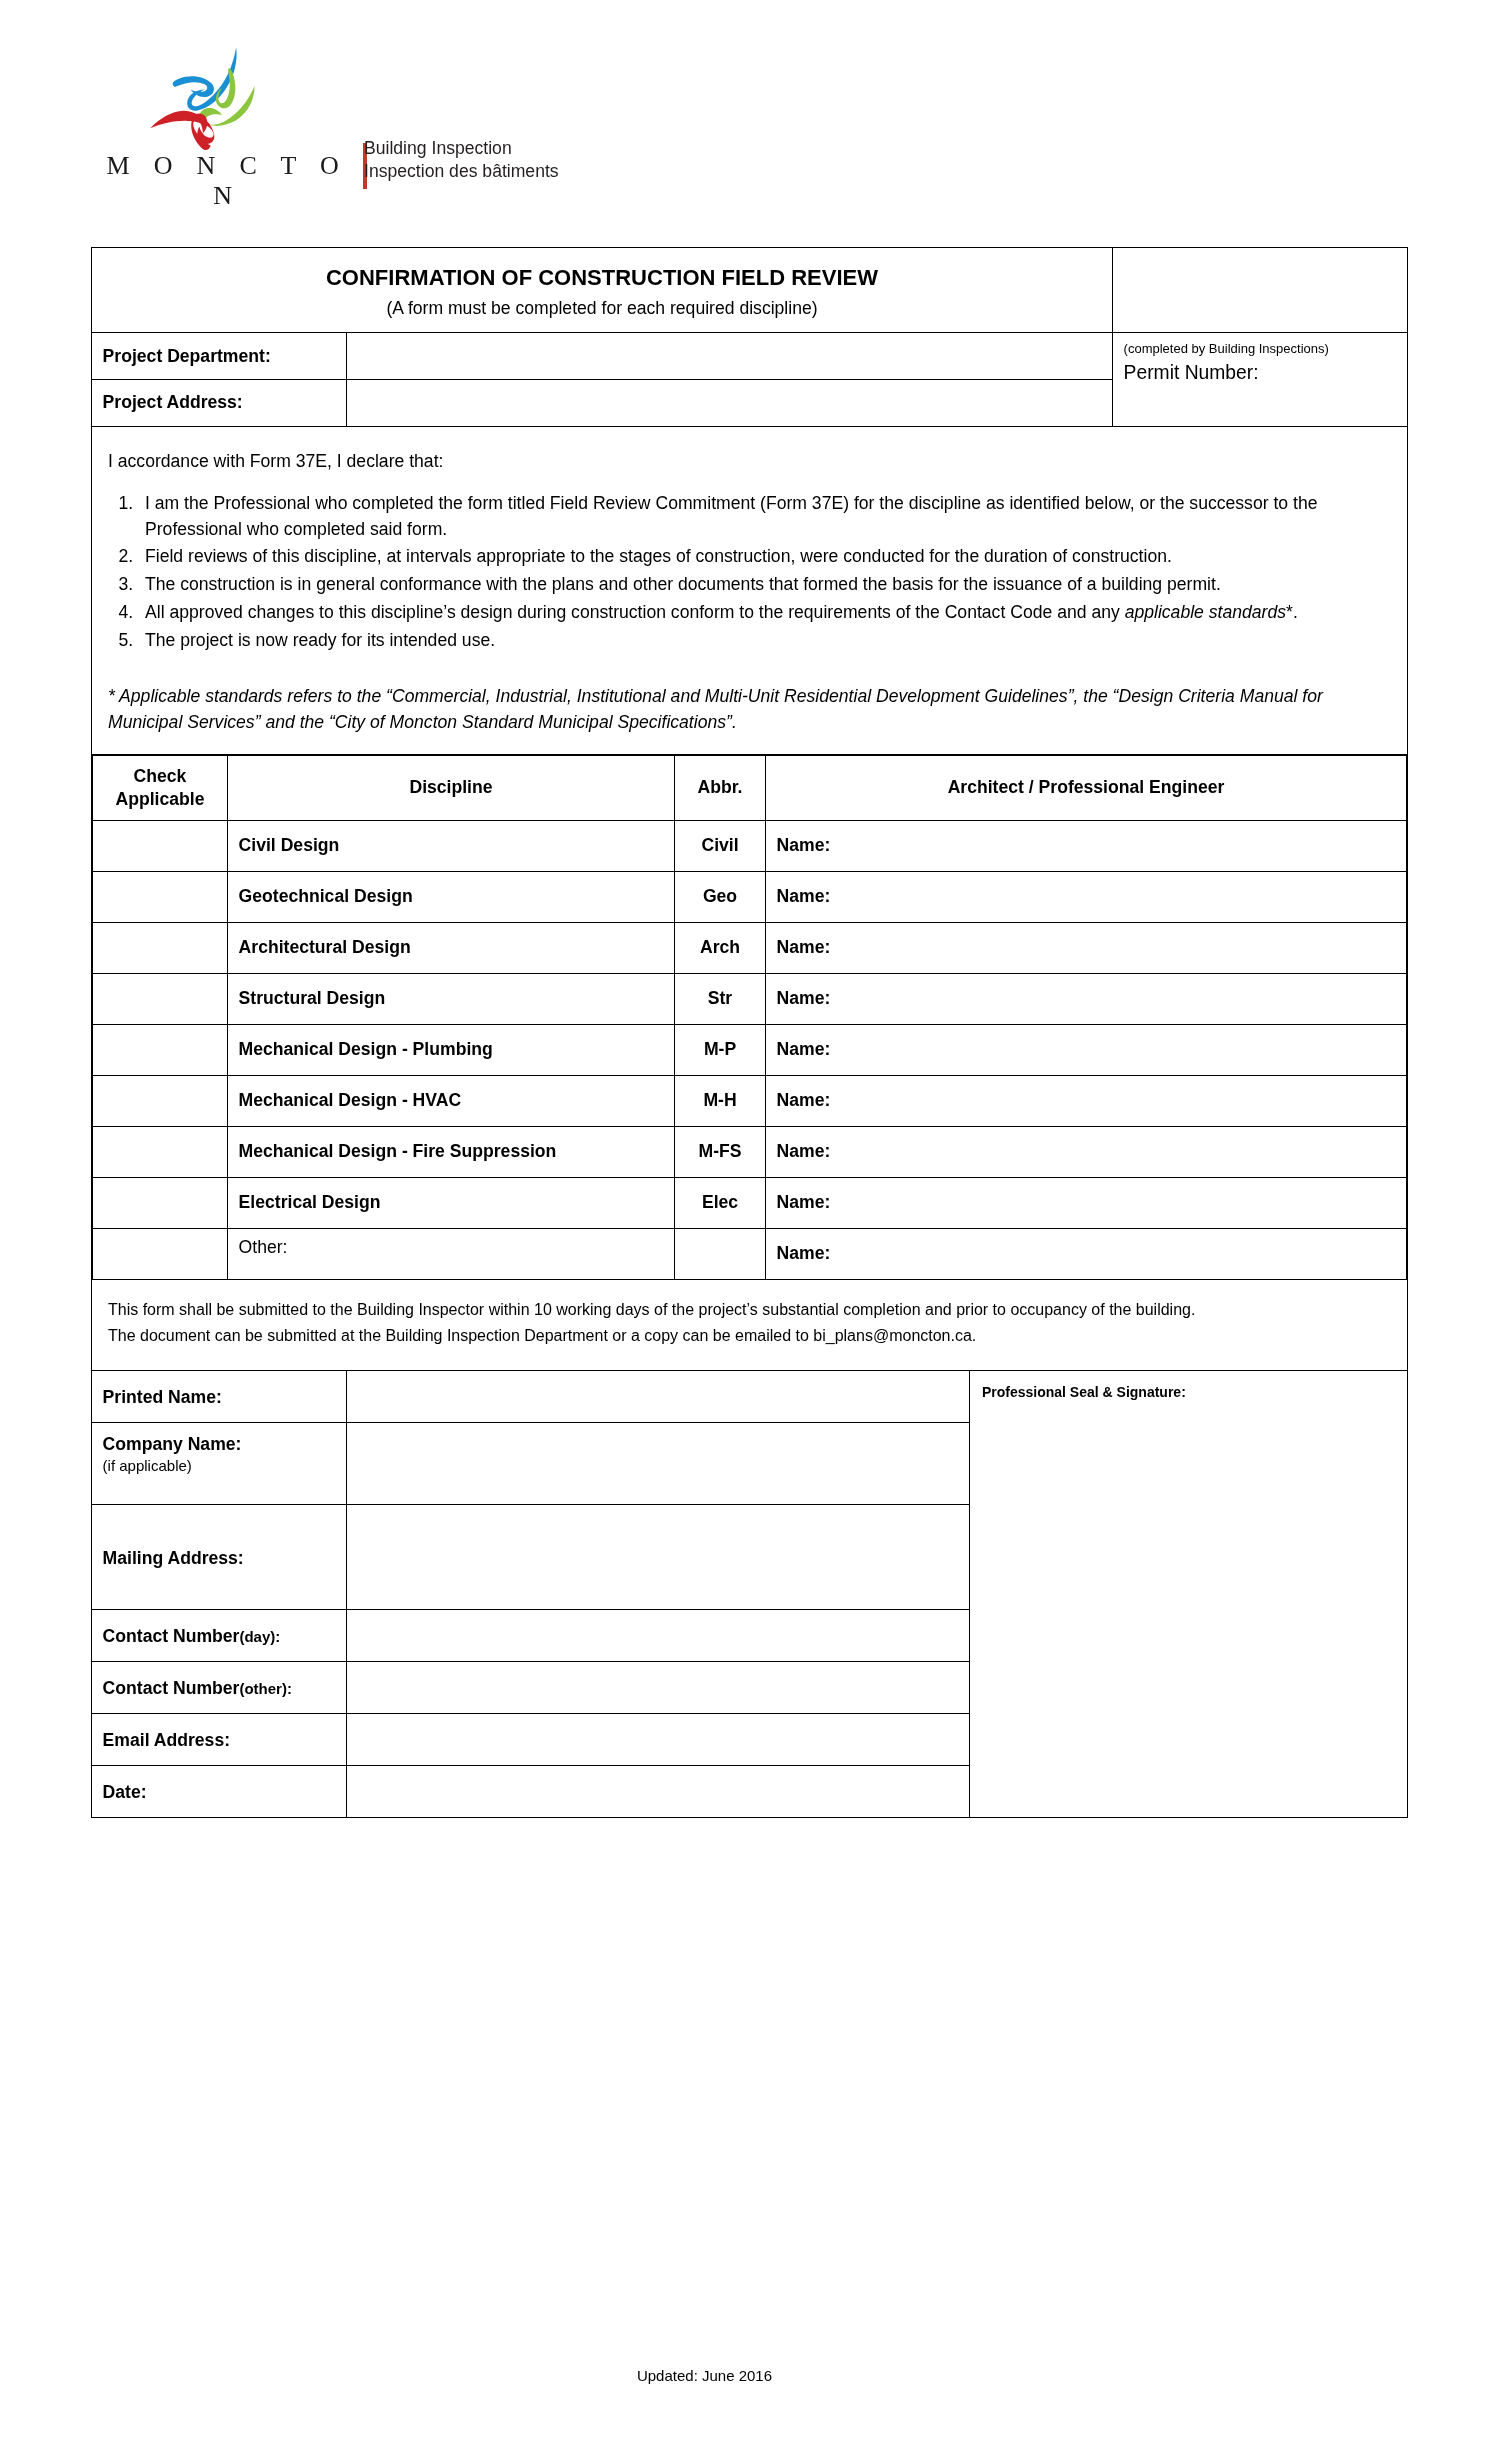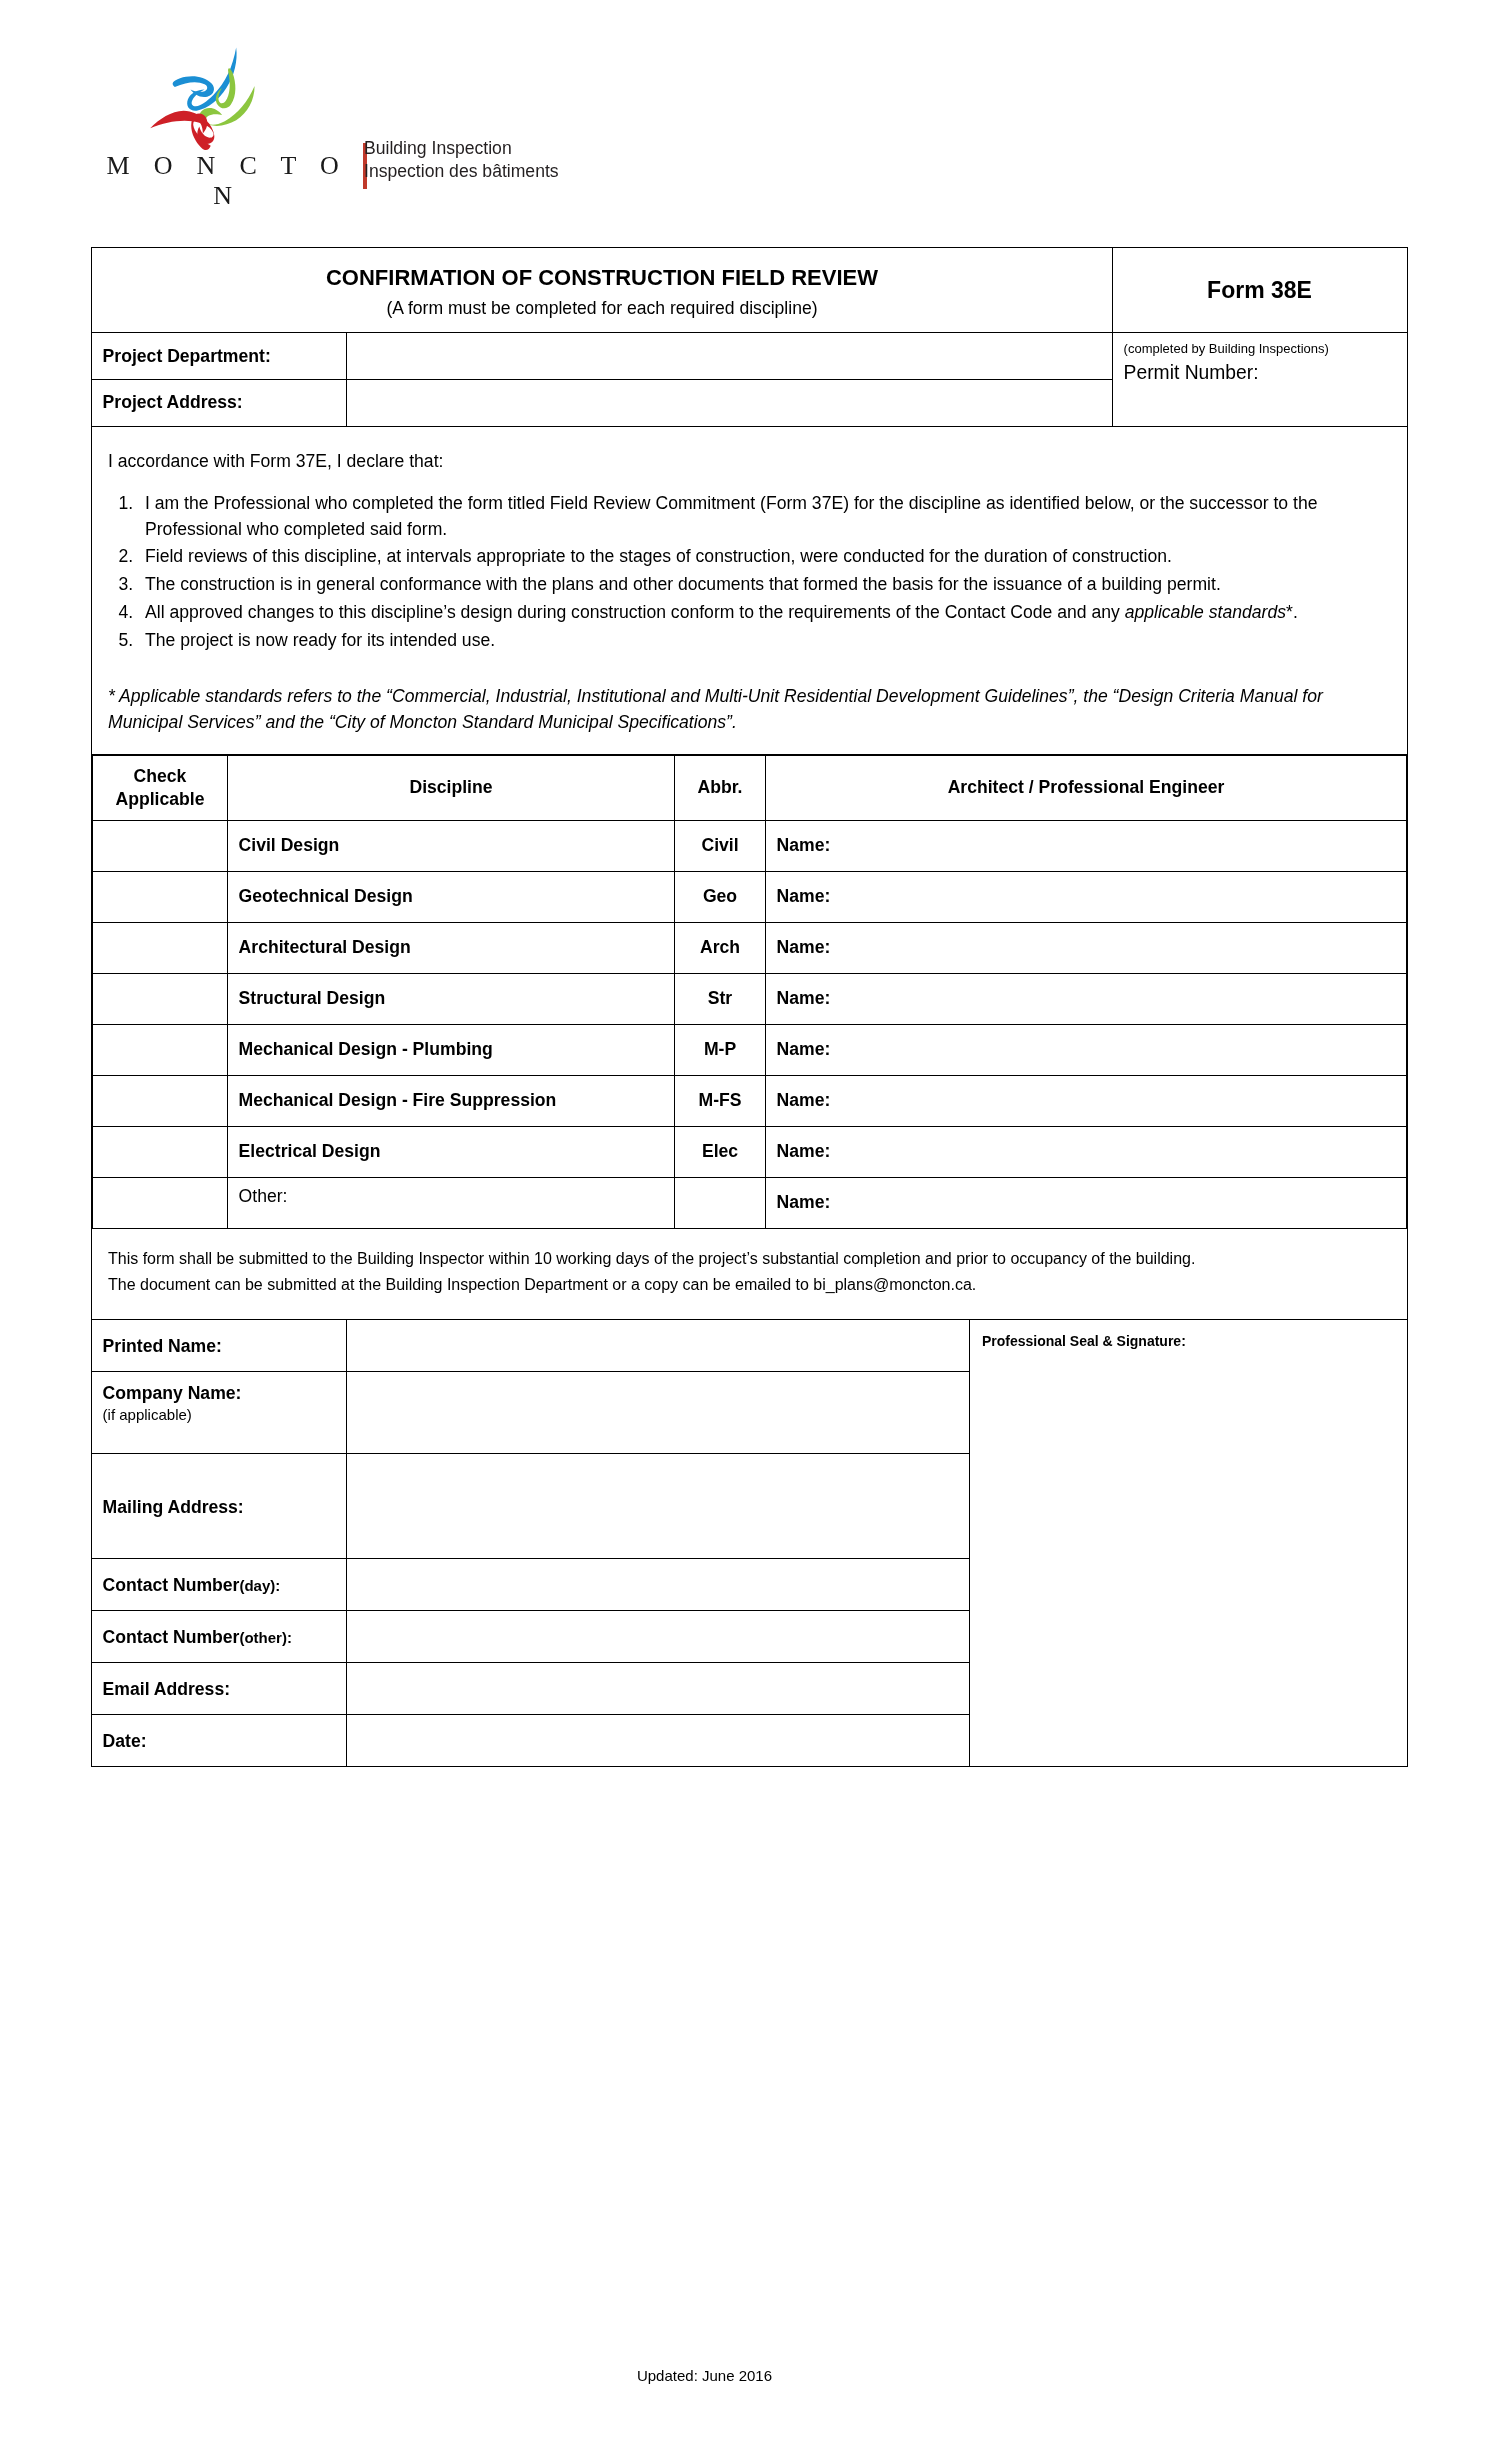--- a/index.html
+++ b/index.html
@@ -271,23 +271,20 @@
   </div>
 </div>
 
 <div id="form">
 
   <div id="header-row" class="bb">
     <div id="title-cell" class="cell br">
       <div id="form-title">CONFIRMATION OF CONSTRUCTION FIELD REVIEW</div>
       <div id="form-subtitle">(A form must be completed for each required discipline)</div>
     </div>
-    <div id="formno-cell" class="cell">
-      <div id="form-number">Form 38E</div>
-    </div>
   </div>
 
   <div class="row bb">
     <div id="project-left" class="cell br">
       <div class="proj-row bb">
         <div class="proj-label br">Project Department:</div>
         <div class="proj-value"></div>
       </div>
       <div class="proj-row">
         <div class="proj-label br">Project Address:</div>
@@ -357,20 +354,26 @@
         <td class="eng">Name:</td>
       </tr>
       <tr>
         <td class="chk"></td>
         <td class="disc">Mechanical Design - Plumbing</td>
         <td class="abbr">M-P</td>
         <td class="eng">Name:</td>
       </tr>
       <tr>
         <td class="chk"></td>
+        <td class="disc">Mechanical Design - HVAC</td>
+        <td class="abbr">M-H</td>
+        <td class="eng">Name:</td>
+      </tr>
+      <tr>
+        <td class="chk"></td>
         <td class="disc">Mechanical Design - Fire Suppression</td>
         <td class="abbr">M-FS</td>
         <td class="eng">Name:</td>
       </tr>
       <tr>
         <td class="chk"></td>
         <td class="disc">Electrical Design</td>
         <td class="abbr">Elec</td>
         <td class="eng">Name:</td>
       </tr>

